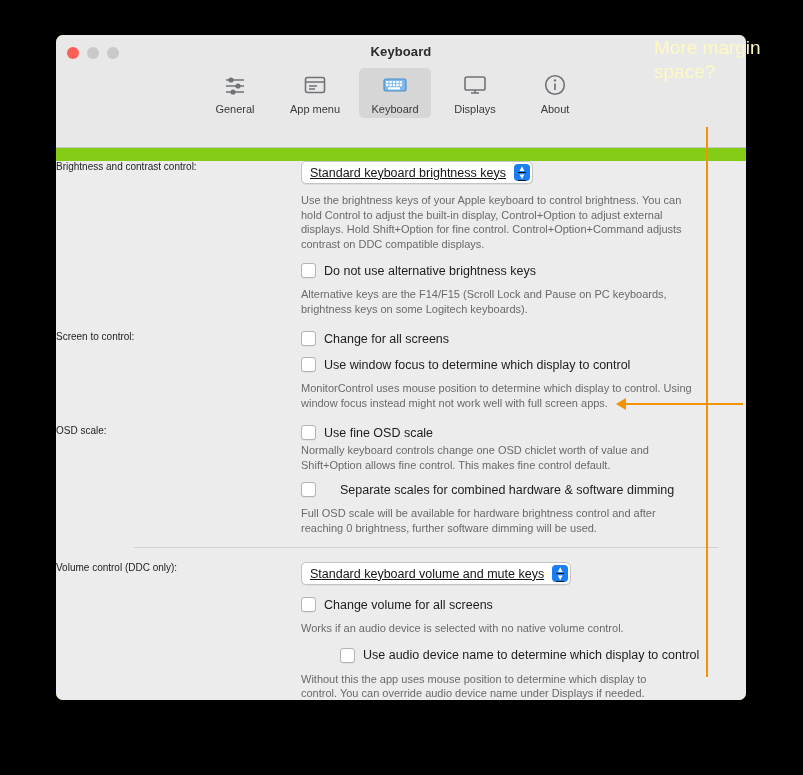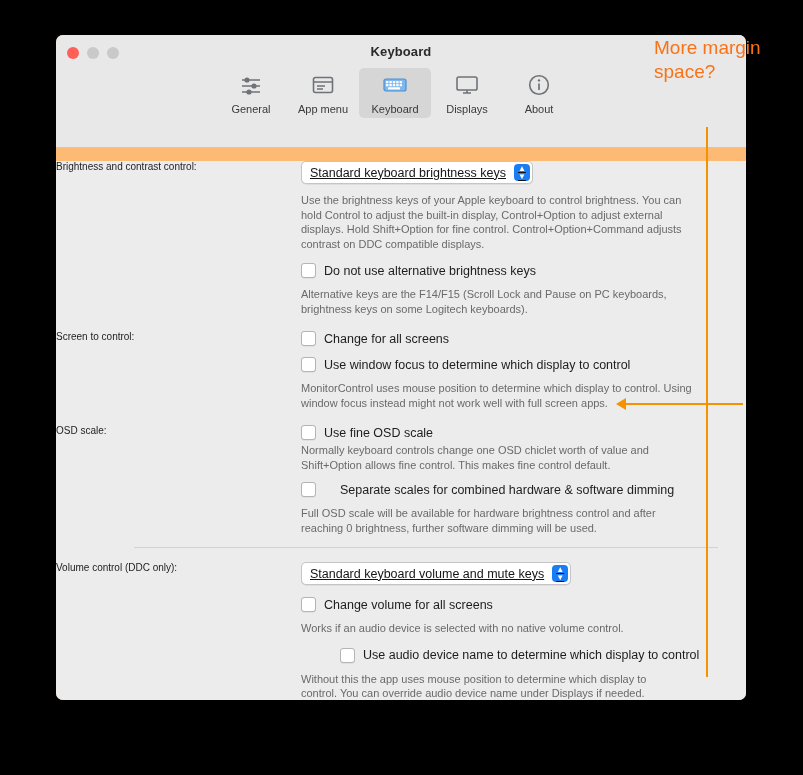--- a/index.html
+++ b/index.html
@@ -18,21 +18,21 @@
     background: #000000;
   }
 
   
   .window {
     position: absolute;
     left: 56px;
     top: 35px;
     width: 690px;
     height: 665px;
-    background: #fdba74;
+    background: #84cc16;
     border-radius: 7px;
     box-shadow: 0 6px 22px rgba(0,0,0,0.55);
     overflow: hidden;
   }
 
   .titlebar {
     position: relative;
     height: 112px;
     background: #e8e8e8;
     border-bottom: 1px solid #c8c8c8;
@@ -67,20 +67,21 @@
   }
 
   
   .toolbar {
     position: absolute;
     left: 0;
     right: 12px;
     top: 33px;
     display: flex;
     justify-content: center;
+    gap: 8px;
   }
   .tab {
     width: 72px;
     padding: 4px 0 3px 0;
     border-radius: 5px;
     text-align: center;
     color: #3a3a3a;
     font-size: 11px;
     cursor: default;
   }
@@ -185,21 +186,21 @@
     background: #d2d2d2;
     margin: 12px 28px 0 78px;
   }
 
   
   .anno-text {
     position: absolute;
     left: 654px;
     top: 36px;
     width: 120px;
-    color: #f97316;
+    color: #fef9c3;
     font-size: 19px;
     line-height: 24px;
     font-family: "Liberation Sans", sans-serif;
   }
   .anno-line {
     position: absolute;
     left: 706px;
     top: 127px;
     width: 2px;
     height: 550px;

